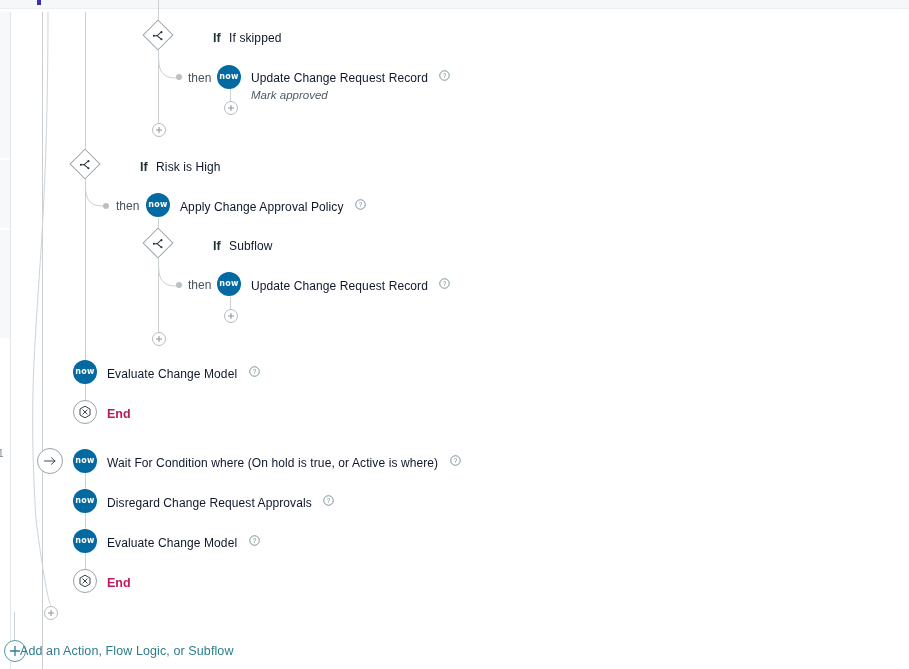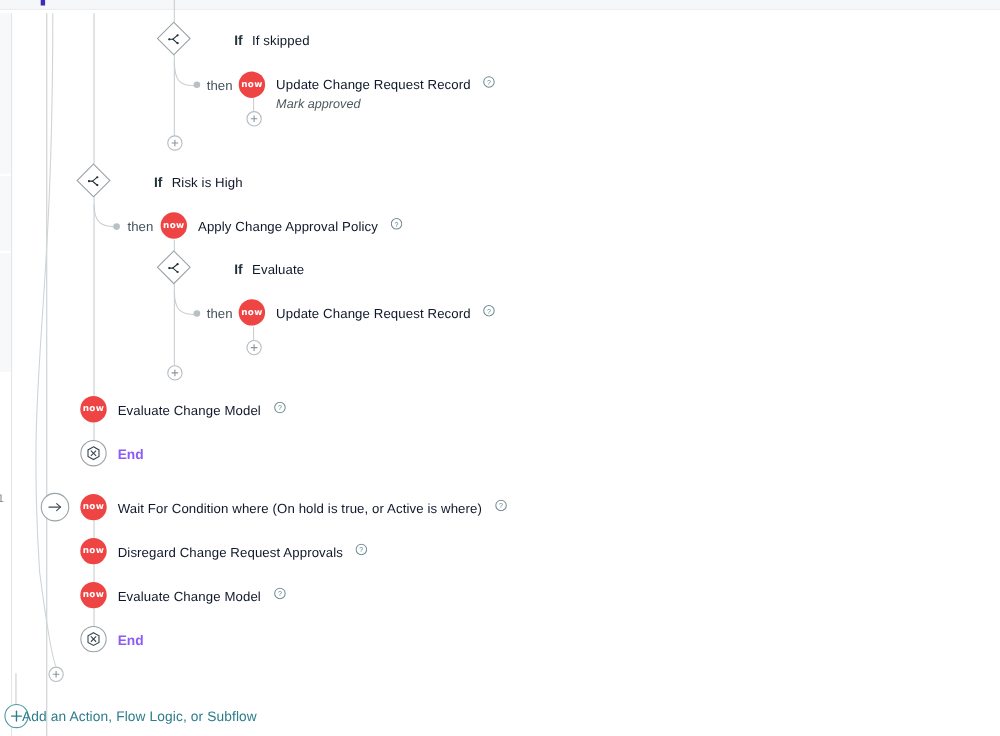--- a/index.html
+++ b/index.html
@@ -46,21 +46,21 @@
     position: absolute;
     display: flex;
     align-items: flex-start;
     white-space: nowrap;
   }
 
   
   .now-circle {
     width: 24px; height: 24px;
     border-radius: 50%;
-    background: #ef4444;
+    background: #0369a1;
     display: flex;
     align-items: center;
     justify-content: center;
     flex: 0 0 auto;
   }
   .now-circle .nowtxt {
     font-family: "DejaVu Sans", sans-serif;
     font-size: 8px;
     font-weight: 700;
     color: #ffffff;
@@ -128,21 +128,21 @@
     letter-spacing: .1px;
   }
   .lbl-strong {
     font-size: 12.5px;
     color: #22333a;
     font-weight: bold;
     padding-left: 34px;
   }
   .lbl-dark {
     font-size: 12.5px;
-    color: #8b5cf6;
+    color: #be185d;
     font-weight: bold;
   }
   .lbl-sub {
     font-size: 11.5px;
     color: #4c5a60;
     font-style: italic;
     margin-top: 3px;
   }
   .then-lbl {
     font-size: 12px;
@@ -321,21 +321,21 @@
             <path d="M5 6 L1.6 6"></path>
           </g>
           <circle cx="9.8" cy="2.1" r="1.1" fill="#20323a"></circle>
           <circle cx="9.8" cy="9.9" r="1.1" fill="#20323a"></circle>
           <circle cx="1.5" cy="6" r="1.1" fill="#20323a"></circle>
         </svg>
       </span>
     </div>
     <div class="label-wrap" style="padding-top:4px;">
       <span class="lbl-strong">If</span>
-      <span class="lbl-link" style="margin-left:4px;">Evaluate</span>
+      <span class="lbl-link" style="margin-left:4px;">Subflow</span>
     </div>
   </div>
 
   <div class="then-dot" style="left:176px; top:282px;"></div>
   <div class="then-lbl" style="position:absolute; left:188px; top:278px;">then</div>
   <div class="node" style="left:217px; top:272px;">
     <div class="now-circle">
         <span class="nowtxt">now</span>
       </div>
     <div class="label-wrap" style="padding-top:3px;">

